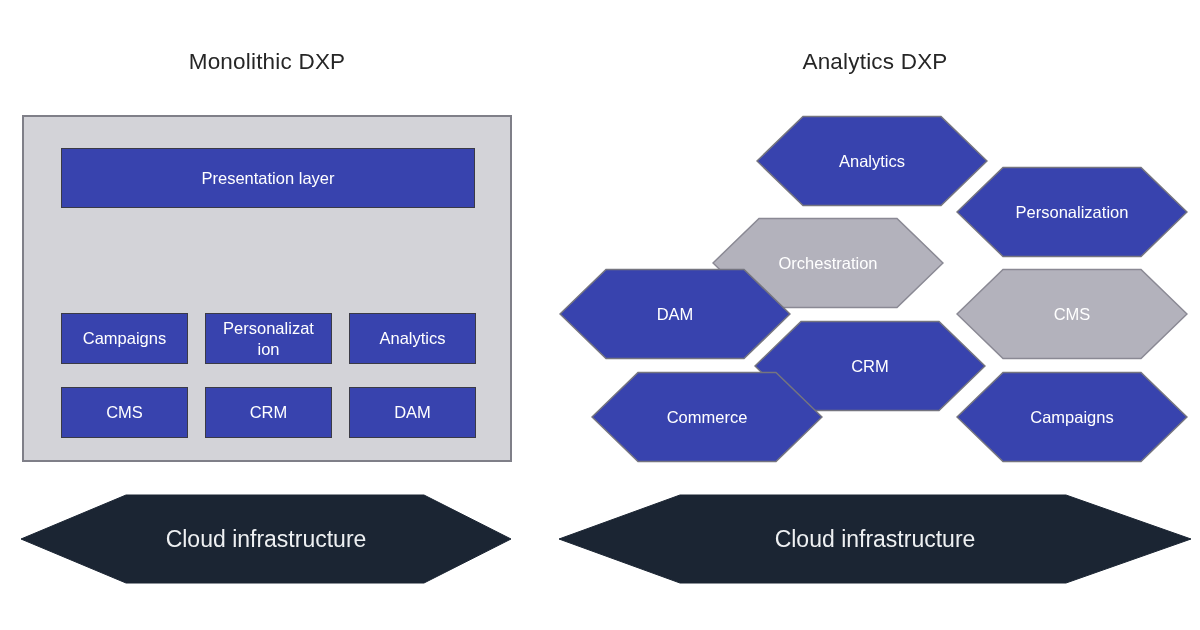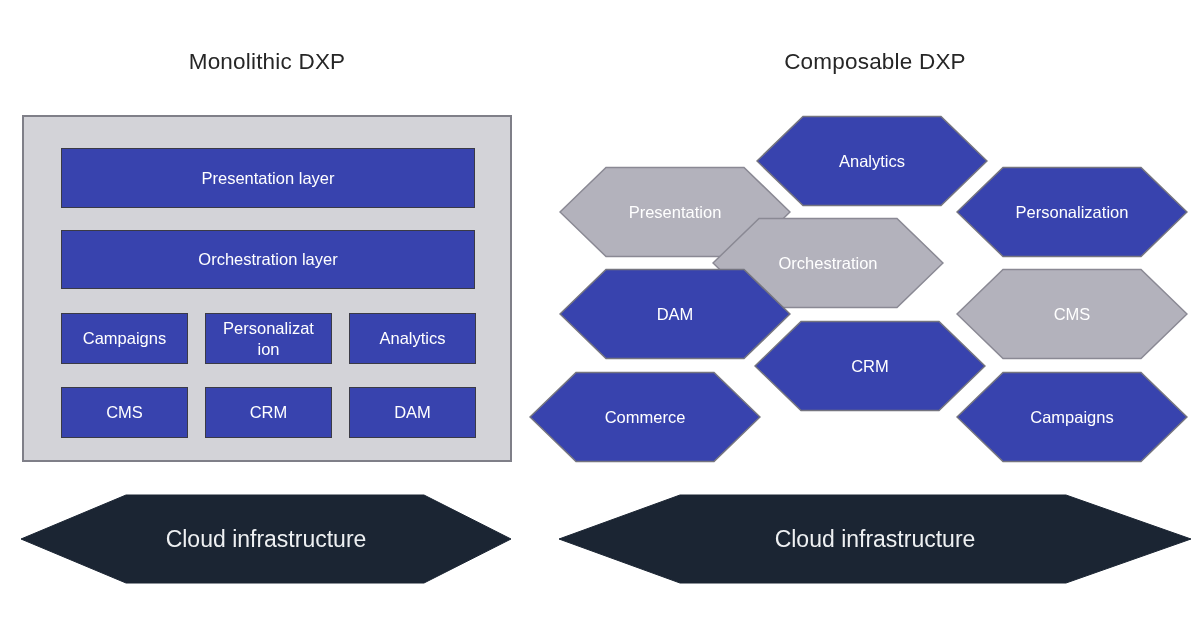--- a/index.html
+++ b/index.html
@@ -53,25 +53,24 @@
   }
   .cloud-left{left:20px;top:494px;width:492px;}
   .cloud-right{left:558px;top:494px;width:634px;}
 </style>
 </head>
 <body>
 
 <div class="canvas">
 
   <div class="diagram-title title-left">Monolithic DXP</div>
-  <div class="diagram-title title-right">Composable DXP</div>
+  <div class="diagram-title title-right">Analytics DXP</div>
 
   <div class="mono-panel">
     <div class="mono-rect bar-presentation">Presentation layer</div>
-    <div class="mono-rect bar-orchestration">Orchestration layer</div>
 
     <div class="mono-rect box r1 c1">Campaigns</div>
     <div class="mono-rect box r1 c2">Personalization</div>
     <div class="mono-rect box r1 c3">Analytics</div>
 
     <div class="mono-rect box r2 c1">CMS</div>
     <div class="mono-rect box r2 c2">CRM</div>
     <div class="mono-rect box r2 c3">DAM</div>
   </div>
 
@@ -82,26 +81,20 @@
     <div class="cloud-label">Cloud infrastructure</div>
   </div>
 
   <div class="hex hex-blue" style="left:756px;top:115px">
     <svg viewBox="0 0 232 92" preserveAspectRatio="none">
       <polygon points="1,46 47,1.5 185,1.5 231,46 185,90.5 47,90.5"></polygon>
       </svg>
     <div class="hex-label">Analytics</div>
   </div>
 
-  <div class="hex hex-gray" style="left:559px;top:166px">
-    <svg viewBox="0 0 232 92" preserveAspectRatio="none">
-      <polygon points="1,46 47,1.5 185,1.5 231,46 185,90.5 47,90.5"></polygon>
-      </svg>
-    <div class="hex-label">Presentation</div>
-  </div>
 
   <div class="hex hex-blue" style="left:956px;top:166px">
     <svg viewBox="0 0 232 92" preserveAspectRatio="none">
       <polygon points="1,46 47,1.5 185,1.5 231,46 185,90.5 47,90.5"></polygon>
       </svg>
     <div class="hex-label">Personalization</div>
   </div>
 
   <div class="hex hex-gray" style="left:712px;top:217px">
     <svg viewBox="0 0 232 92" preserveAspectRatio="none">
@@ -124,21 +117,21 @@
     <div class="hex-label">CMS</div>
   </div>
 
   <div class="hex hex-blue" style="left:754px;top:320px">
     <svg viewBox="0 0 232 92" preserveAspectRatio="none">
       <polygon points="1,46 47,1.5 185,1.5 231,46 185,90.5 47,90.5"></polygon>
       </svg>
     <div class="hex-label">CRM</div>
   </div>
 
-  <div class="hex hex-blue" style="left:529px;top:371px">
+  <div class="hex hex-blue" style="left:591px;top:371px">
     <svg viewBox="0 0 232 92" preserveAspectRatio="none">
       <polygon points="1,46 47,1.5 185,1.5 231,46 185,90.5 47,90.5"></polygon>
       </svg>
     <div class="hex-label">Commerce</div>
   </div>
 
   <div class="hex hex-blue" style="left:956px;top:371px">
     <svg viewBox="0 0 232 92" preserveAspectRatio="none">
       <polygon points="1,46 47,1.5 185,1.5 231,46 185,90.5 47,90.5"></polygon>
       </svg>

